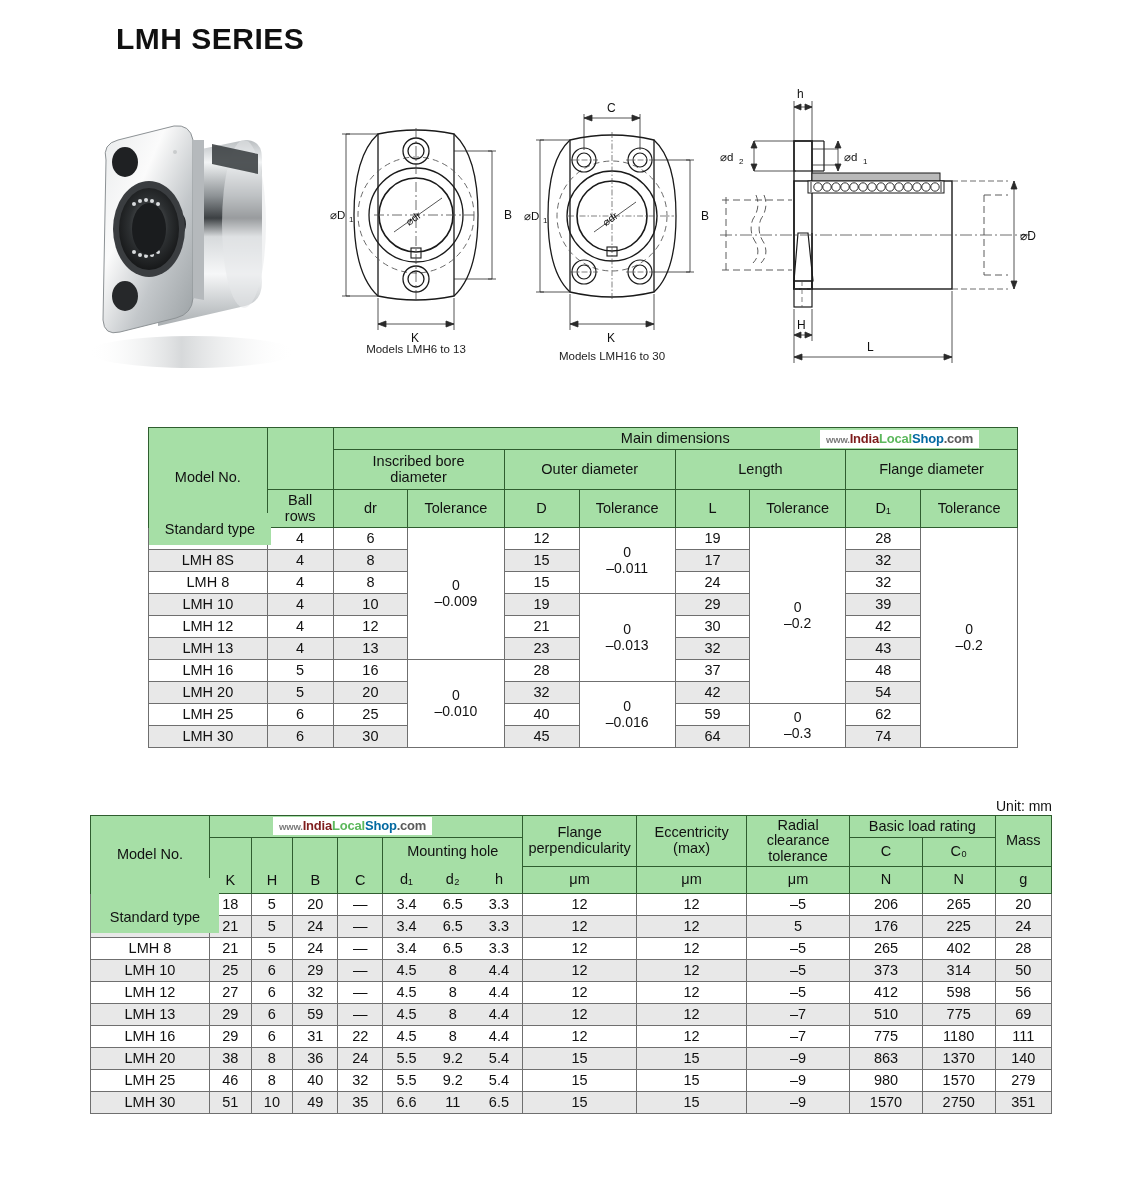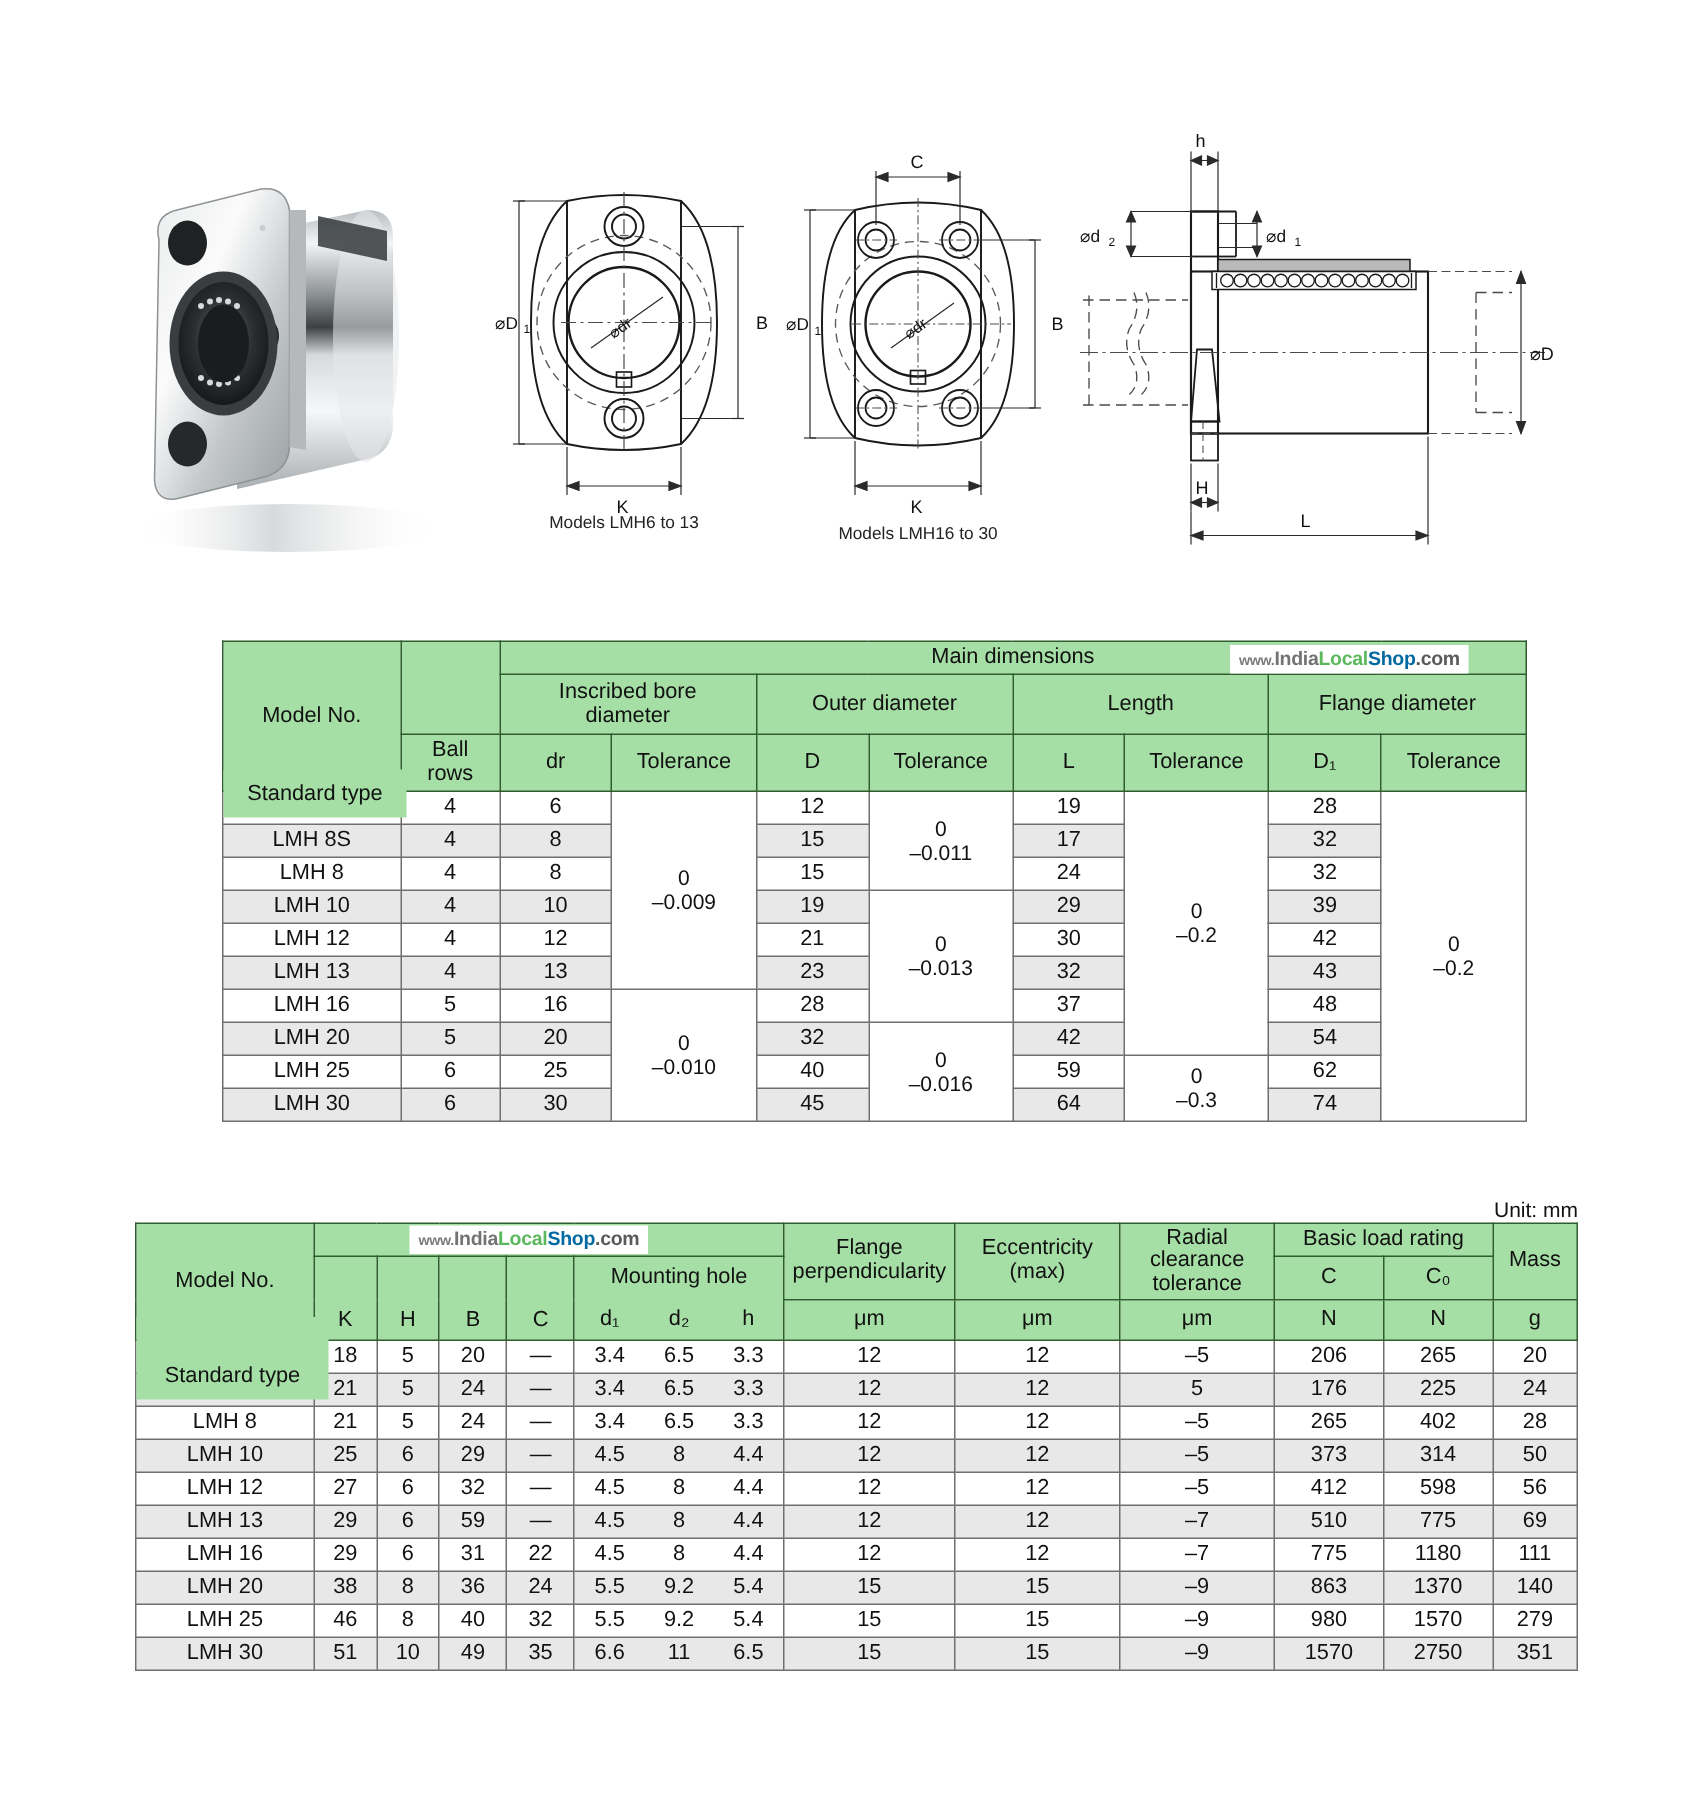--- a/index.html
+++ b/index.html
@@ -80,40 +80,41 @@
     position: absolute;
     background: #ffffff;
     padding: 2px 6px 3px 6px;
     font-size: 13px;
     font-weight: bold;
     white-space: nowrap;
     line-height: 1;
     letter-spacing: -0.2px;
   }
   .logo .www  { font-size: 9.5px; color: #7a7a7a; font-weight: bold; }
-  .logo .india{ color: #737373; text-align: right; }
+  .logo .india{ color: #7f1d1d; text-align: right; }
   .logo .local{ color: #5cb85c; }
   .logo .shop { color: #0369a1; }
   .logo .com  { font-size: 13px; color: #5a5a5a; }
 
   #logo1 { left: 672px; top: 3px; }
   #logo2 { left: 183px; top: 2px; }
 
   .unit {
     position: absolute;
     right: 81px; top: 798px;
     font-size: 14px;
     color: #111;
   }
 </style>
 </head>
 <body>
 
 <div class="page">
 
+  <div class="title">LMH SERIES</div>
 
   <div class="illus-band">
 
     <div class="photo">
       <svg width="260" height="290" viewBox="0 0 260 290">
         <defs>
           <linearGradient id="barrel" x1="0" y1="0" x2="0" y2="1">
             <stop offset="0%" stop-color="#b9bdc0"></stop>
             <stop offset="12%" stop-color="#f2f4f5"></stop>
             <stop offset="30%" stop-color="#8e9396"></stop>

